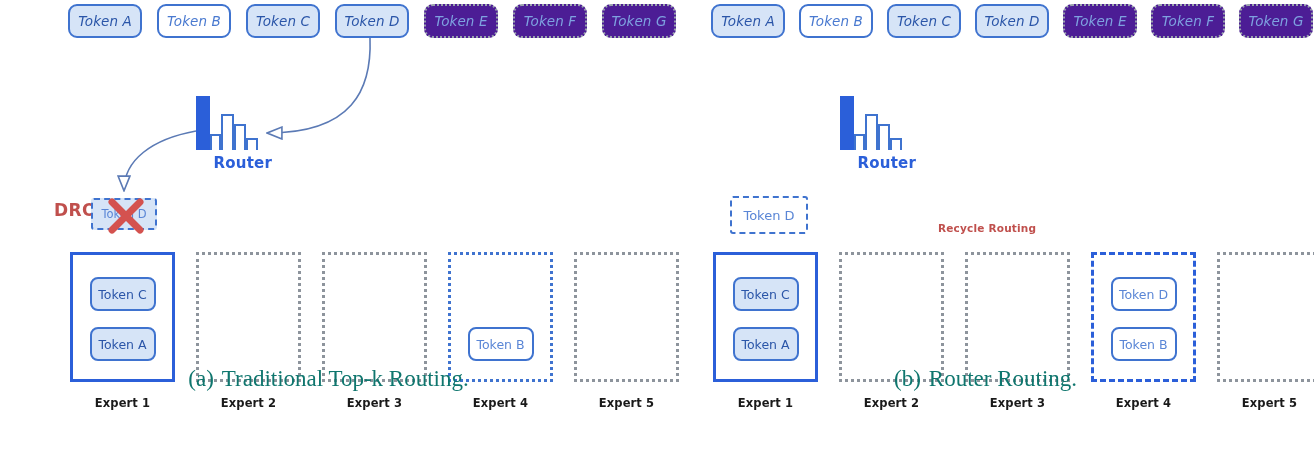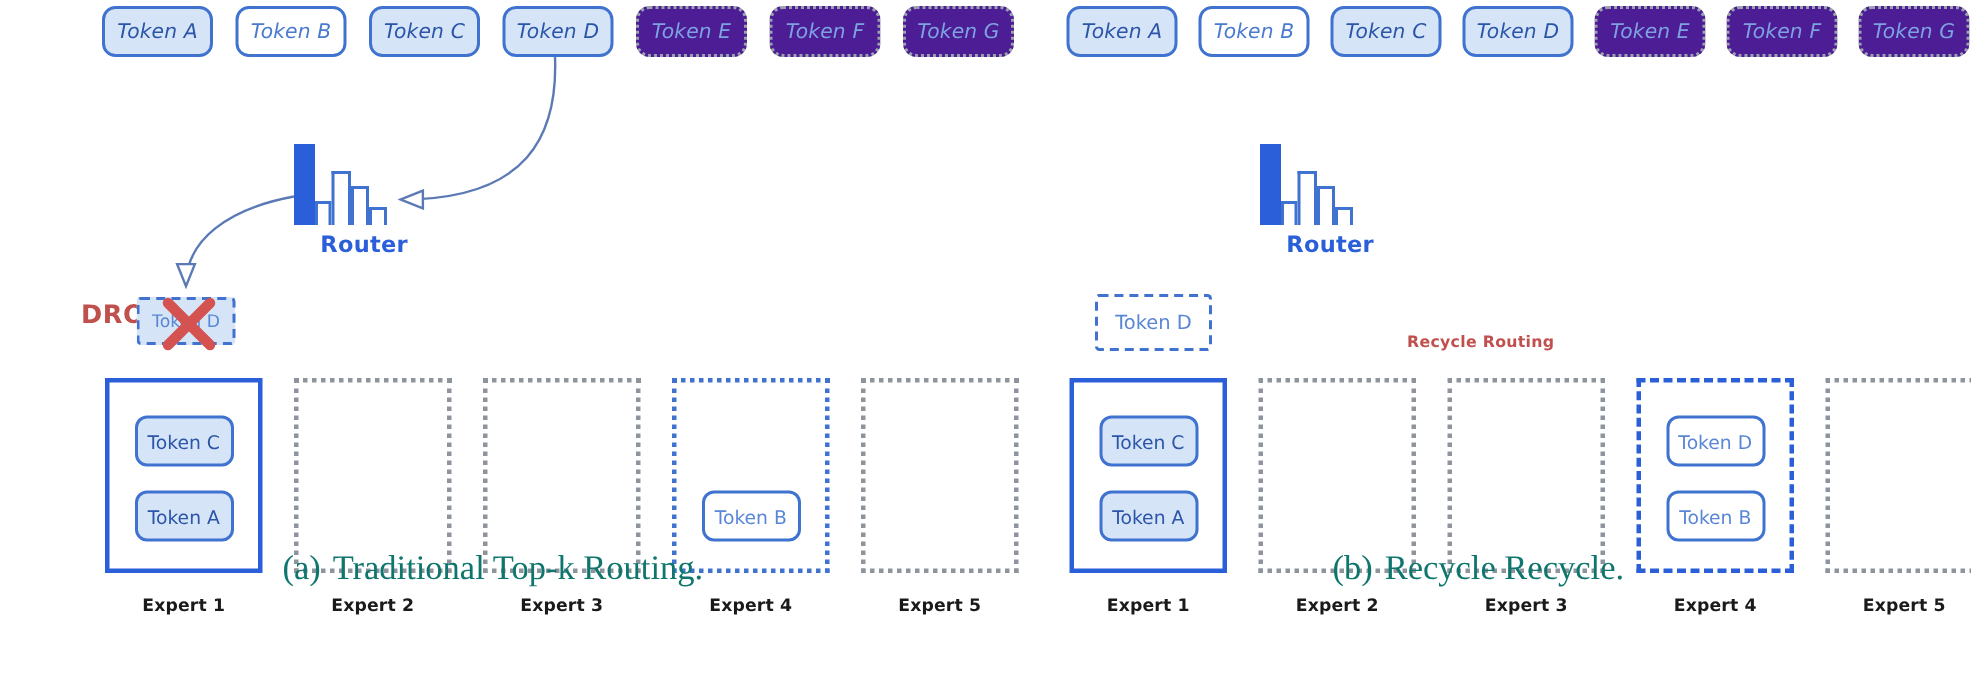--- a/index.html
+++ b/index.html
@@ -343,17 +343,17 @@
       <div class="expert-box idle" style="left:560px"></div>
     </div>
 
     <div class="expert-label" style="left:56px">Expert 1</div>
     <div class="expert-label" style="left:182px">Expert 2</div>
     <div class="expert-label" style="left:308px">Expert 3</div>
     <div class="expert-label" style="left:434px">Expert 4</div>
     <div class="expert-label" style="left:560px">Expert 5</div>
 
     <div class="caption">
-      <span class="cap-tag">(b)</span><span>Recycle Recycle.</span>
+      <span class="cap-tag">(b)</span><span>Router Routing.</span>
     </div>
   </div>
 
 </div>
 
 </body></html>

